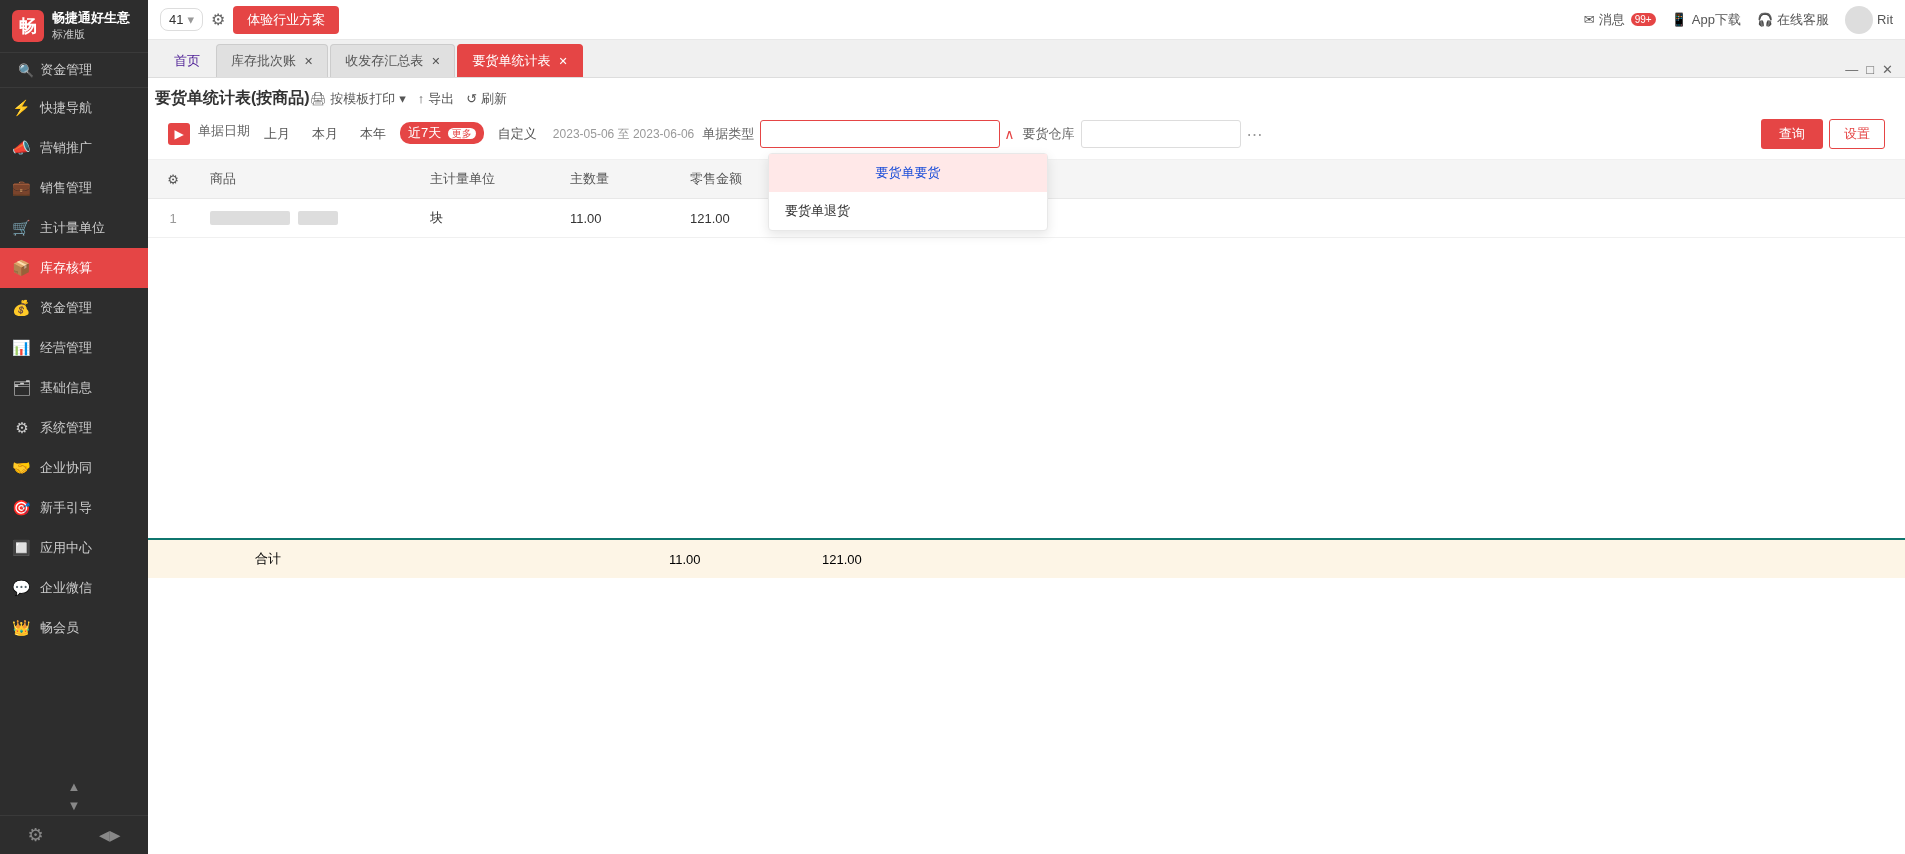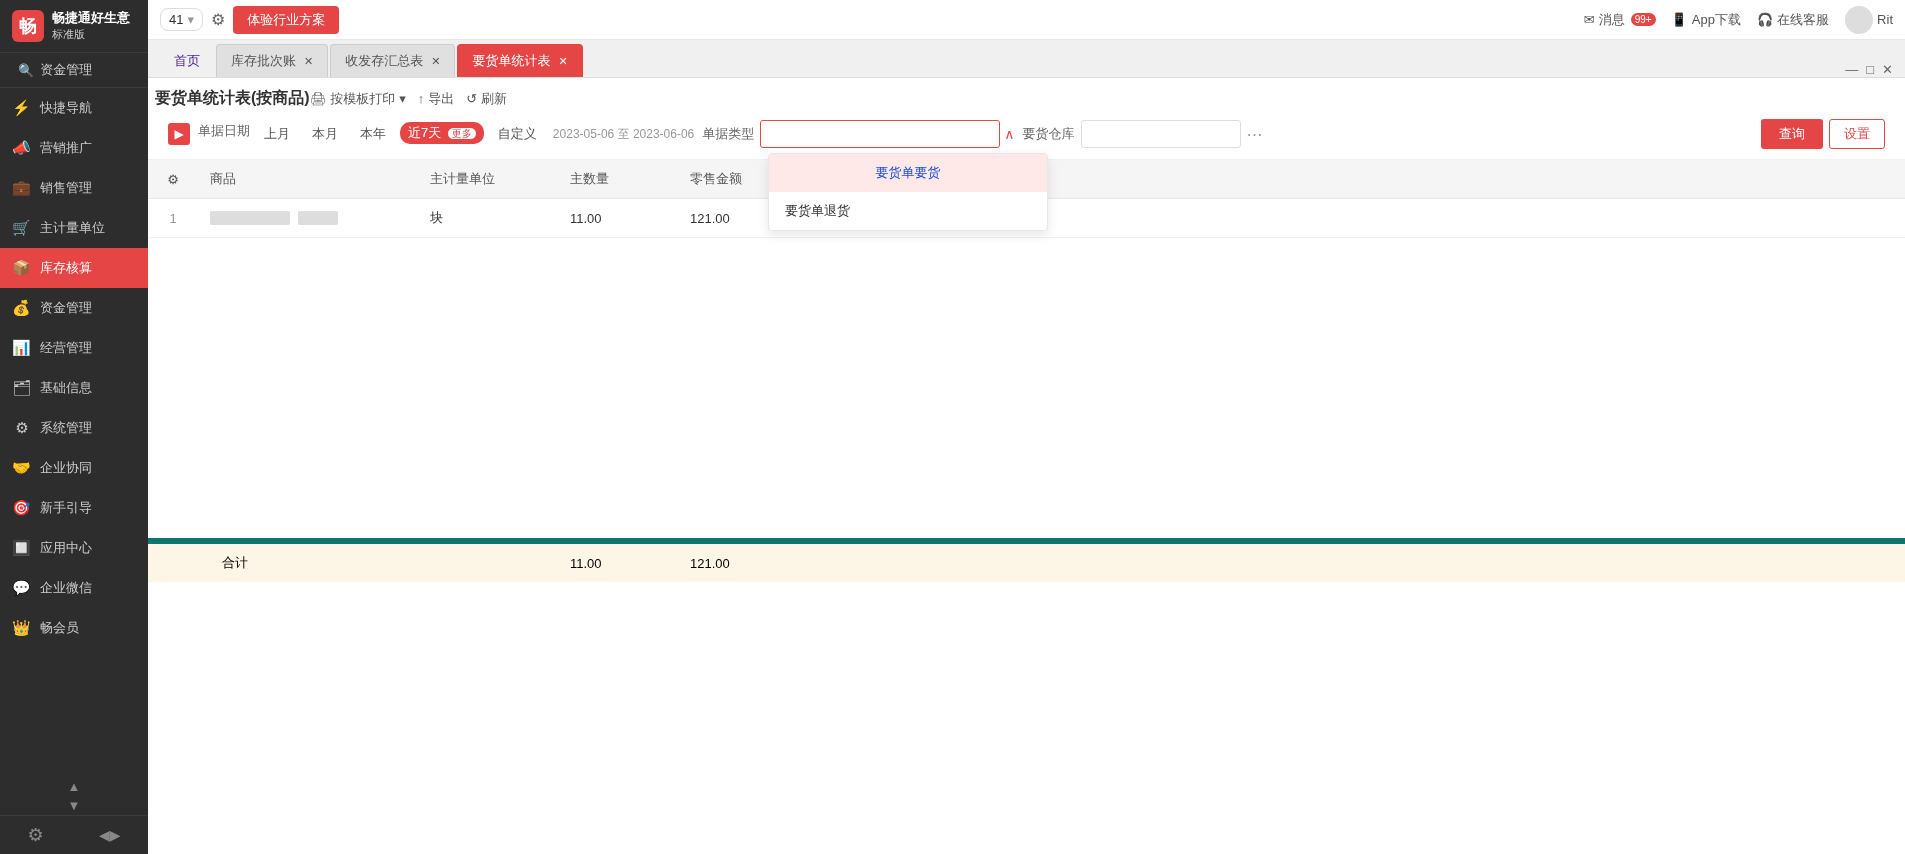--- a/index.html
+++ b/index.html
@@ -241,22 +241,22 @@
     }
     .row-num { color: #999; text-align: center; }
     .product-cell { display: flex; align-items: center; gap: 4px; }
     .product-placeholder { background: #ddd; border-radius: 2px; height: 14px; }
 
     
     .table-footer {
       background: #fdf5e6;
       display: flex; align-items: center;
       padding: 10px 12px;
-      border-top: 6px solid #0f766e;
-      position: sticky; bottom: 0;
+      border-top: 2px solid #0f766e;
+      position: sticky; bottom: 0; gap: 33px;
     }
 
     
     .scroll-arrow {
       display: flex; align-items: center; justify-content: center;
       color: #888; padding: 2px 0; cursor: pointer;
     }
   </style>
 </head>
 <body>

